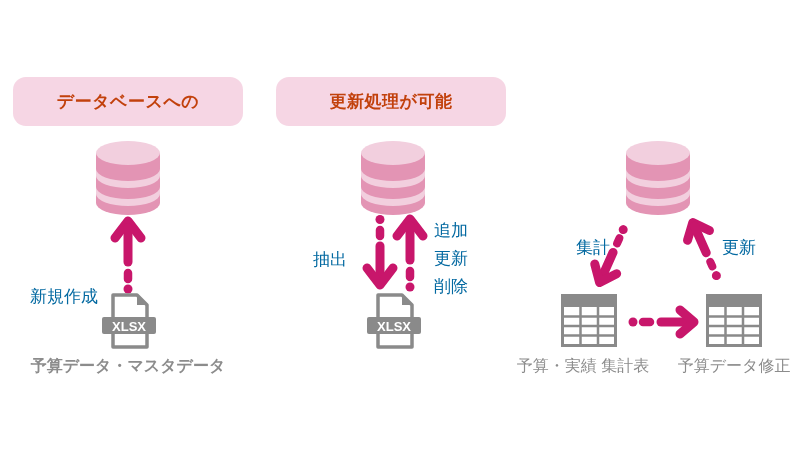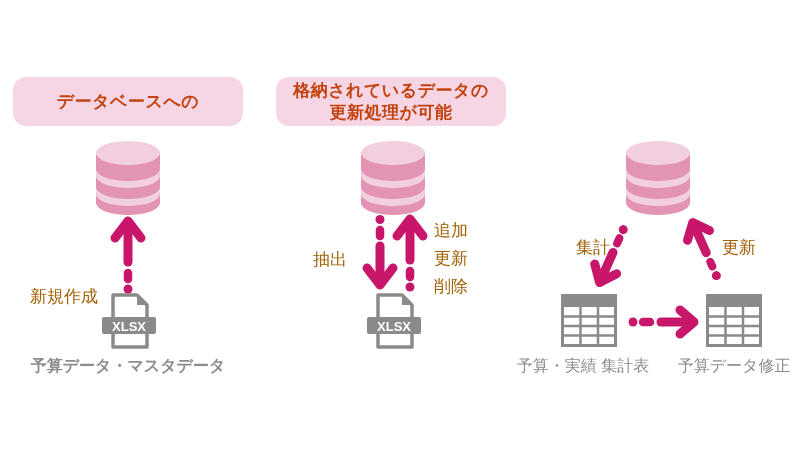--- a/index.html
+++ b/index.html
@@ -12,21 +12,21 @@
     background:#f6d6e4; border-radius:13px;
     color:#c2410c; font-weight:bold; font-size:17px; line-height:22px;
     display:flex; flex-direction:column; justify-content:center;
     text-align:center; letter-spacing:0.5px;
   }
   .box-1 { left:13px; }
   .box-2 { left:276px; }
   .box-3 { left:543px; }
 
   .icon { position:absolute; }
-  .glabel { position:absolute; color:#a16207; font-size:17px; white-space:nowrap; }
+  .glabel { position:absolute; color:#0369a1; font-size:17px; white-space:nowrap; }
   .caption { position:absolute; top:356px; color:#8c8c8c; font-size:16px; text-align:center; white-space:nowrap; }
   .stack { line-height:28px; }
   .rot { transform-origin:center center; }
 </style>
 </head>
 <body>
 
 <div class="canvas">
 
   <div class="header-box box-1">
@@ -54,21 +54,20 @@
   <svg class="icon" style="left:101px; top:292px;" width="56" height="58" viewBox="0 0 56 58">
     <path d="M12 3 H36 L46 13 V55 H12 Z" fill="#ffffff" stroke="#8a8a8a" stroke-width="3.5" stroke-linejoin="round"></path>
     <path d="M36 3 L46 13 H36 Z" fill="#8a8a8a"></path>
     <rect x="1" y="25" width="54" height="17" rx="2" fill="#8a8a8a"></rect>
     <text x="28" y="38.5" text-anchor="middle" fill="#ffffff" font-size="13" font-weight="bold" font-family="Liberation Sans, DejaVu Sans, sans-serif">XLSX</text>
   </svg>
 
   <div class="caption" style="left:13px; width:230px;font-weight:bold;">予算データ・マスタデータ</div>
 
   <div class="header-box box-2">
-    <div>格納されているデータの</div>
     <div>更新処理が可能</div>
   </div>
 
   <svg class="icon" style="left:361px; top:141px;" width="64" height="75" viewBox="0 0 64 75">
     <path d="M0 12 V62 a32 12 0 0 0 64 0 V12 Z" fill="#e394b4"></path>
     <path d="M0 28 a32 12 0 0 0 64 0 v7 a32 12 0 0 1 -64 0 z" fill="#f2cfde"></path>
     <path d="M0 46 a32 12 0 0 0 64 0 v7 a32 12 0 0 1 -64 0 z" fill="#f2cfde"></path>
     <ellipse cx="32" cy="12" rx="32" ry="12" fill="#f2cfde"></ellipse>
   </svg>
 

